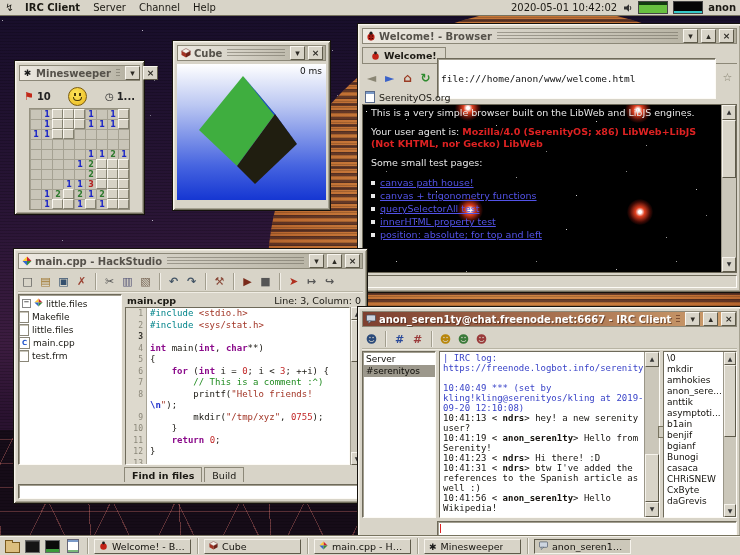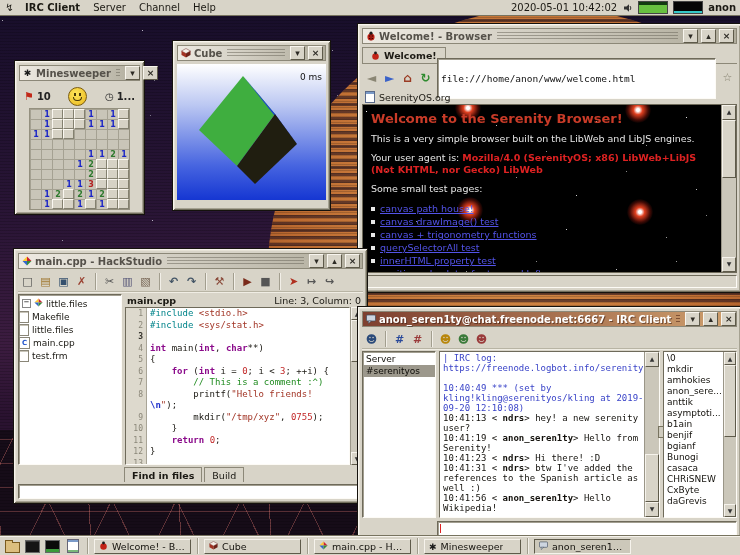--- a/index.html
+++ b/index.html
@@ -71,21 +71,21 @@
   #smiley:after{content:"";position:absolute;left:4px;top:9px;width:7px;height:3px;border:1px solid #4a3a08;border-top:none;border-radius:0 0 7px 7px}
   #mine-grid{width:99px;margin:0 auto;display:grid;grid-template-columns:repeat(9,11px);grid-auto-rows:10px;border:1px solid #94907f}
   .cell{box-sizing:border-box;display:flex;align-items:center;justify-content:center;font:bold 8px "DejaVu Sans",sans-serif}
   .cell.u{background:#d6d2c5;border:1px solid;border-color:#fbf8f1 #83806f #83806f #fbf8f1}
   .cell.r{background:#c9c5b8;border:solid #a5a192;border-width:1px 0 0 1px}
   .n1{color:#1c26c6}.n2{color:#2e7a2e}.n3{color:#b22020}
 
   
   #win-cube{left:172px;top:40px;width:149px;height:161px}
   #cube-view{position:relative;height:136px;background:linear-gradient(180deg,#ffffff 0%,#bcc8f2 30%,#4664e0 75%,#1536d2 100%);overflow:hidden}
-  #cube-ms{position:absolute;right:4px;top:8px;font:9px "DejaVu Sans",sans-serif;color:#111}
+  #cube-ms{position:absolute;right:4px;top:2px;font:9px "DejaVu Sans",sans-serif;color:#111}
   #cube-svg{position:absolute;left:6px;top:4px}
 
   
   #win-browser{left:357px;top:23px;width:375px;height:260px;display:flex;flex-direction:column}
   #br-tabs{height:16px;display:flex;align-items:flex-end;border-bottom:1px solid #8c8878;margin-bottom:2px}
   .tab{display:flex;align-items:center;gap:4px;height:15px;padding:0 8px;background:#d8d4c8;
      border:1px solid #8c8878;border-bottom:none;font:bold 9.5px "DejaVu Sans",sans-serif;color:#1c1a14}
   #br-toolbar{height:22px;display:flex;align-items:center;gap:4px;padding:1px 2px}
   .nav-ico{width:15px;text-align:center;font-size:12px;line-height:14px}
   #url-input{flex:1;height:15px;border:1px solid;border-color:#6e6a5a #fdfbf6 #fdfbf6 #6e6a5a;box-shadow:inset 1px 1px 0 #a29e90;
@@ -393,27 +393,25 @@
       <span class="page-ico"></span>
       <span>SerenityOS.org</span>
     </div>
     <div id="br-content">
       <div id="pgstars"></div>
       <div class="redglow" style="left:92px;top:-10px"></div>
       <div class="redglow" style="left:262px;top:-8px"></div>
       <div class="redglow" style="left:94px;top:92px"></div>
       <div class="redglow" style="left:264px;top:94px"></div>
       <div id="br-page">
-        <h1>Welcome to the Serenity Browser!</h1>
         <p>This is a very simple browser built on the LibWeb and LibJS engines.</p>
         <p><span>Your user agent is: </span><span id="ua-value">Mozilla/4.0 (SerenityOS; x86) LibWeb+LibJS (Not KHTML, nor Gecko) LibWeb</span></p>
         <p>Some small test pages:</p>
         <ul id="br-links">
             <li><a href="#">canvas path house!</a></li>
-            <li><a href="#">canvas drawImage() test</a></li>
             <li><a href="#">canvas + trigonometry functions</a></li>
             <li><a href="#">querySelectorAll test</a></li>
             <li><a href="#">innerHTML property test</a></li>
             <li><a href="#">position: absolute; for top and left</a></li>
           </ul>
       </div>
       <div class="sb">
         <span class="sbtn">▲</span>
         <span class="sthumb" style="height:56px"></span>
         <span class="strack"></span>

